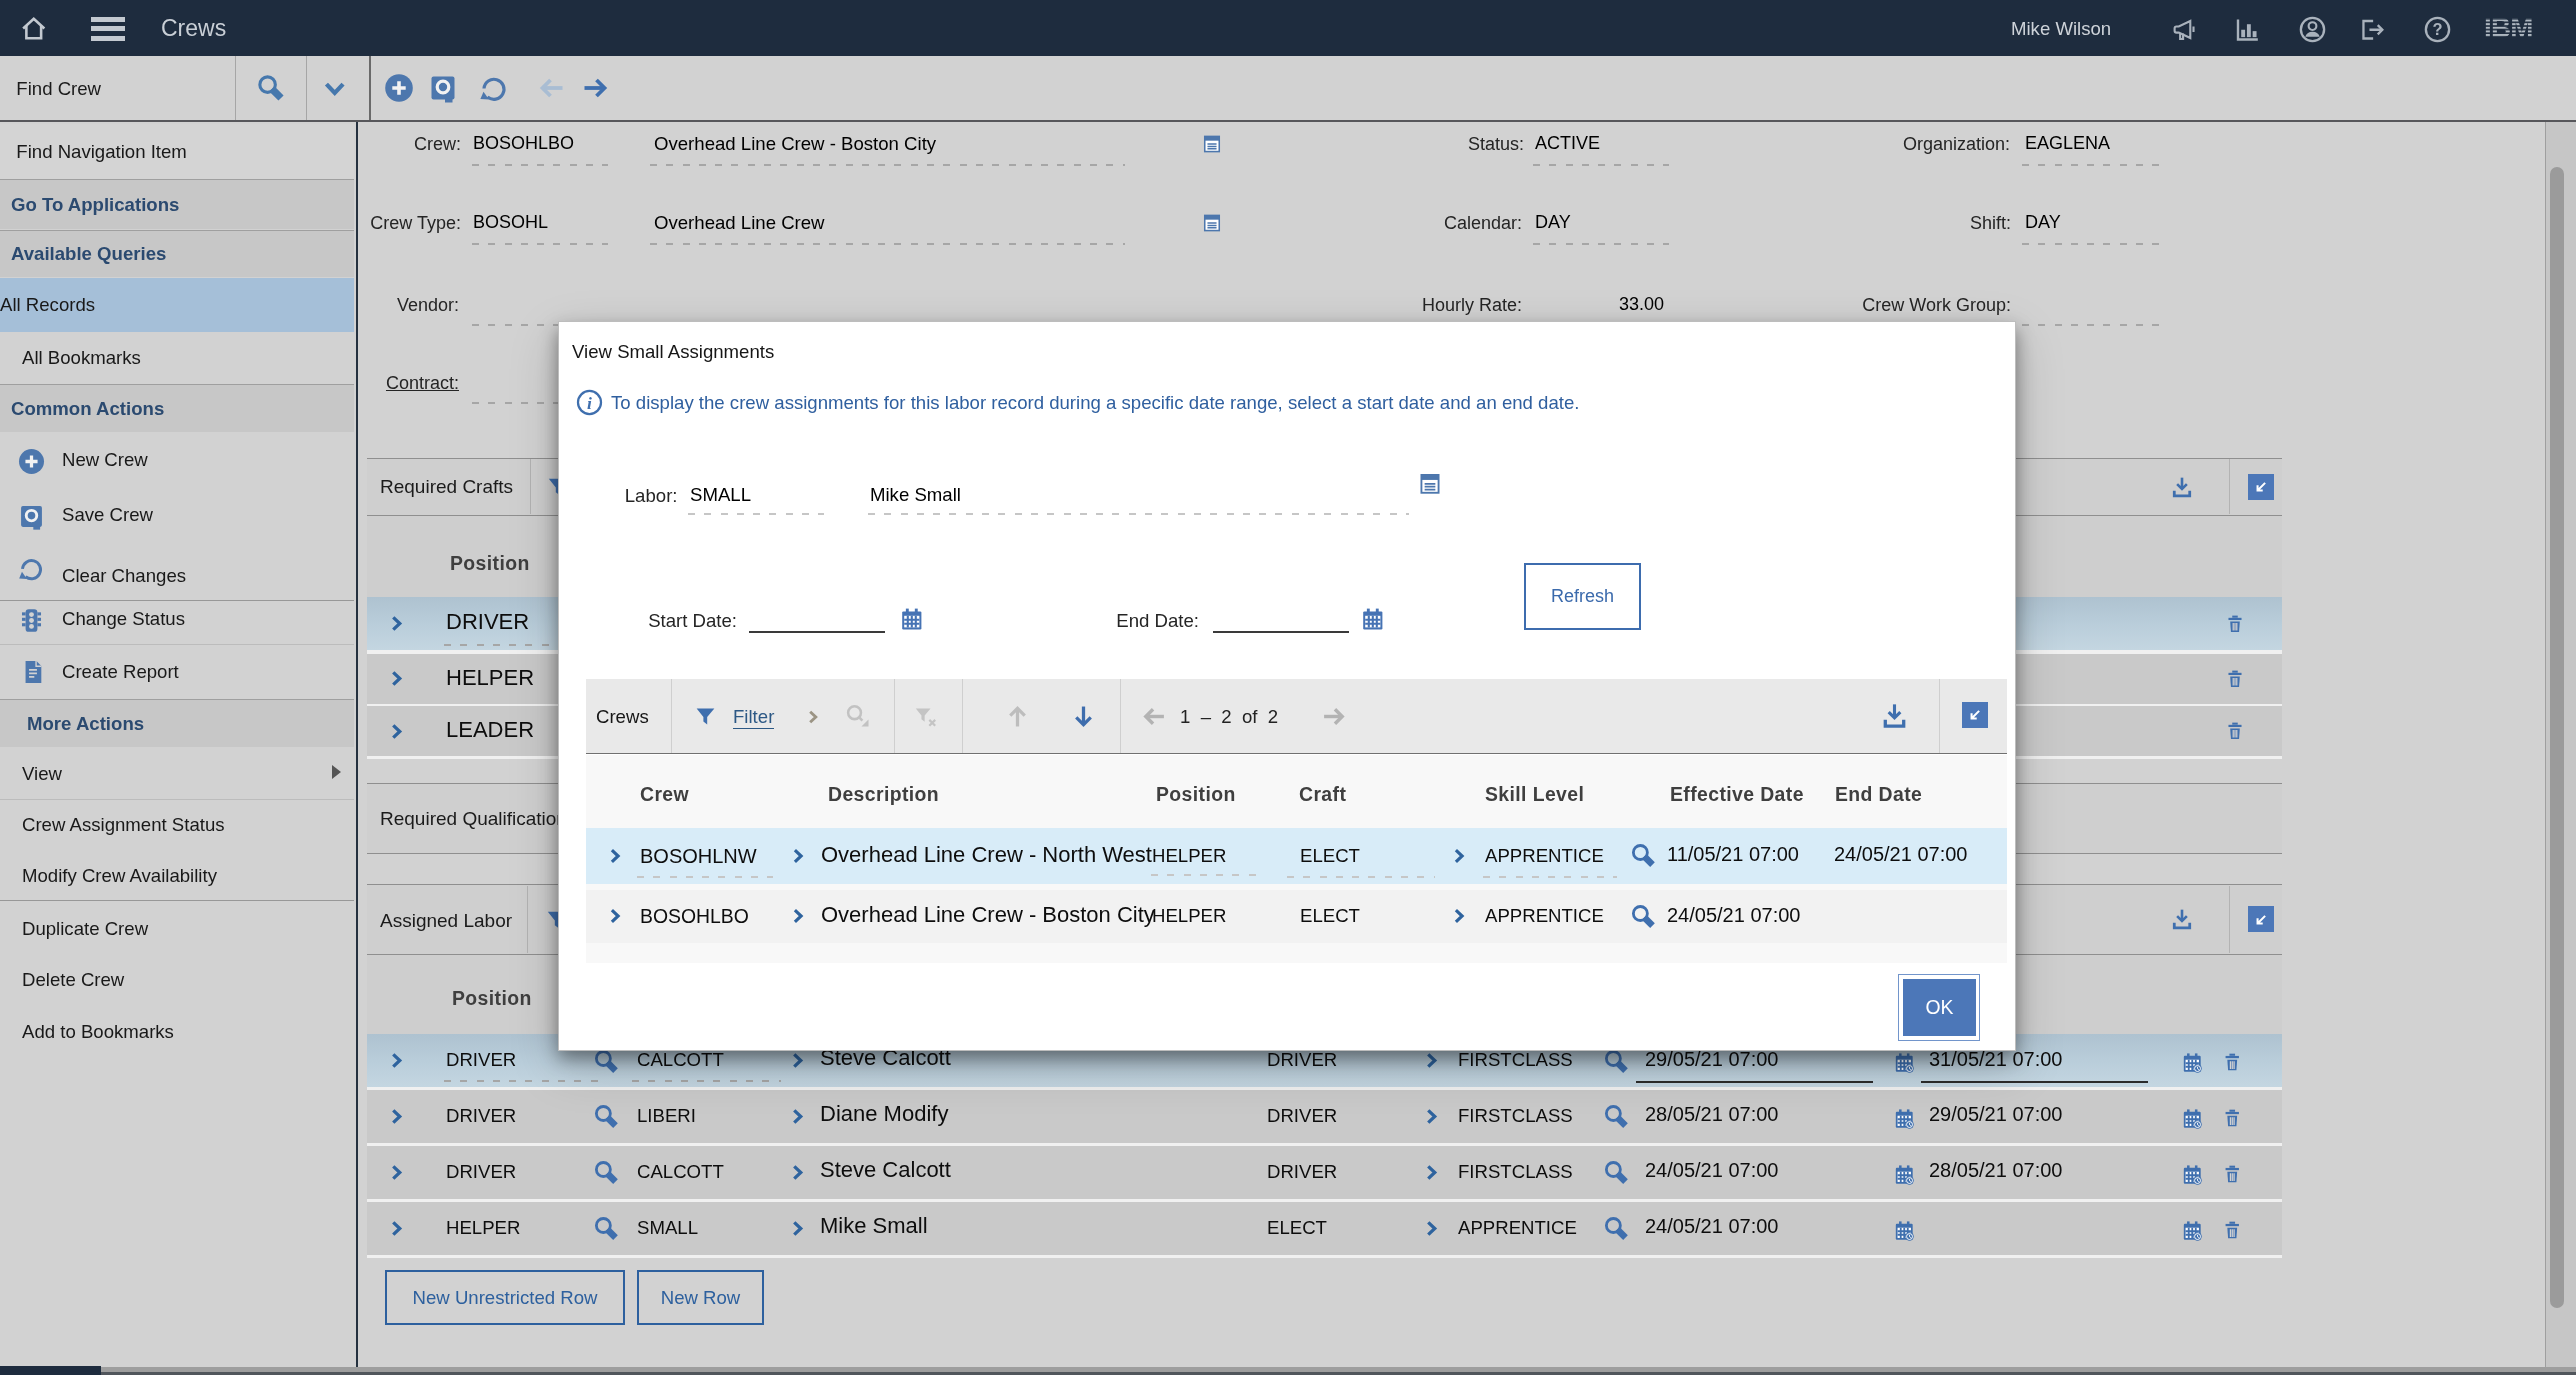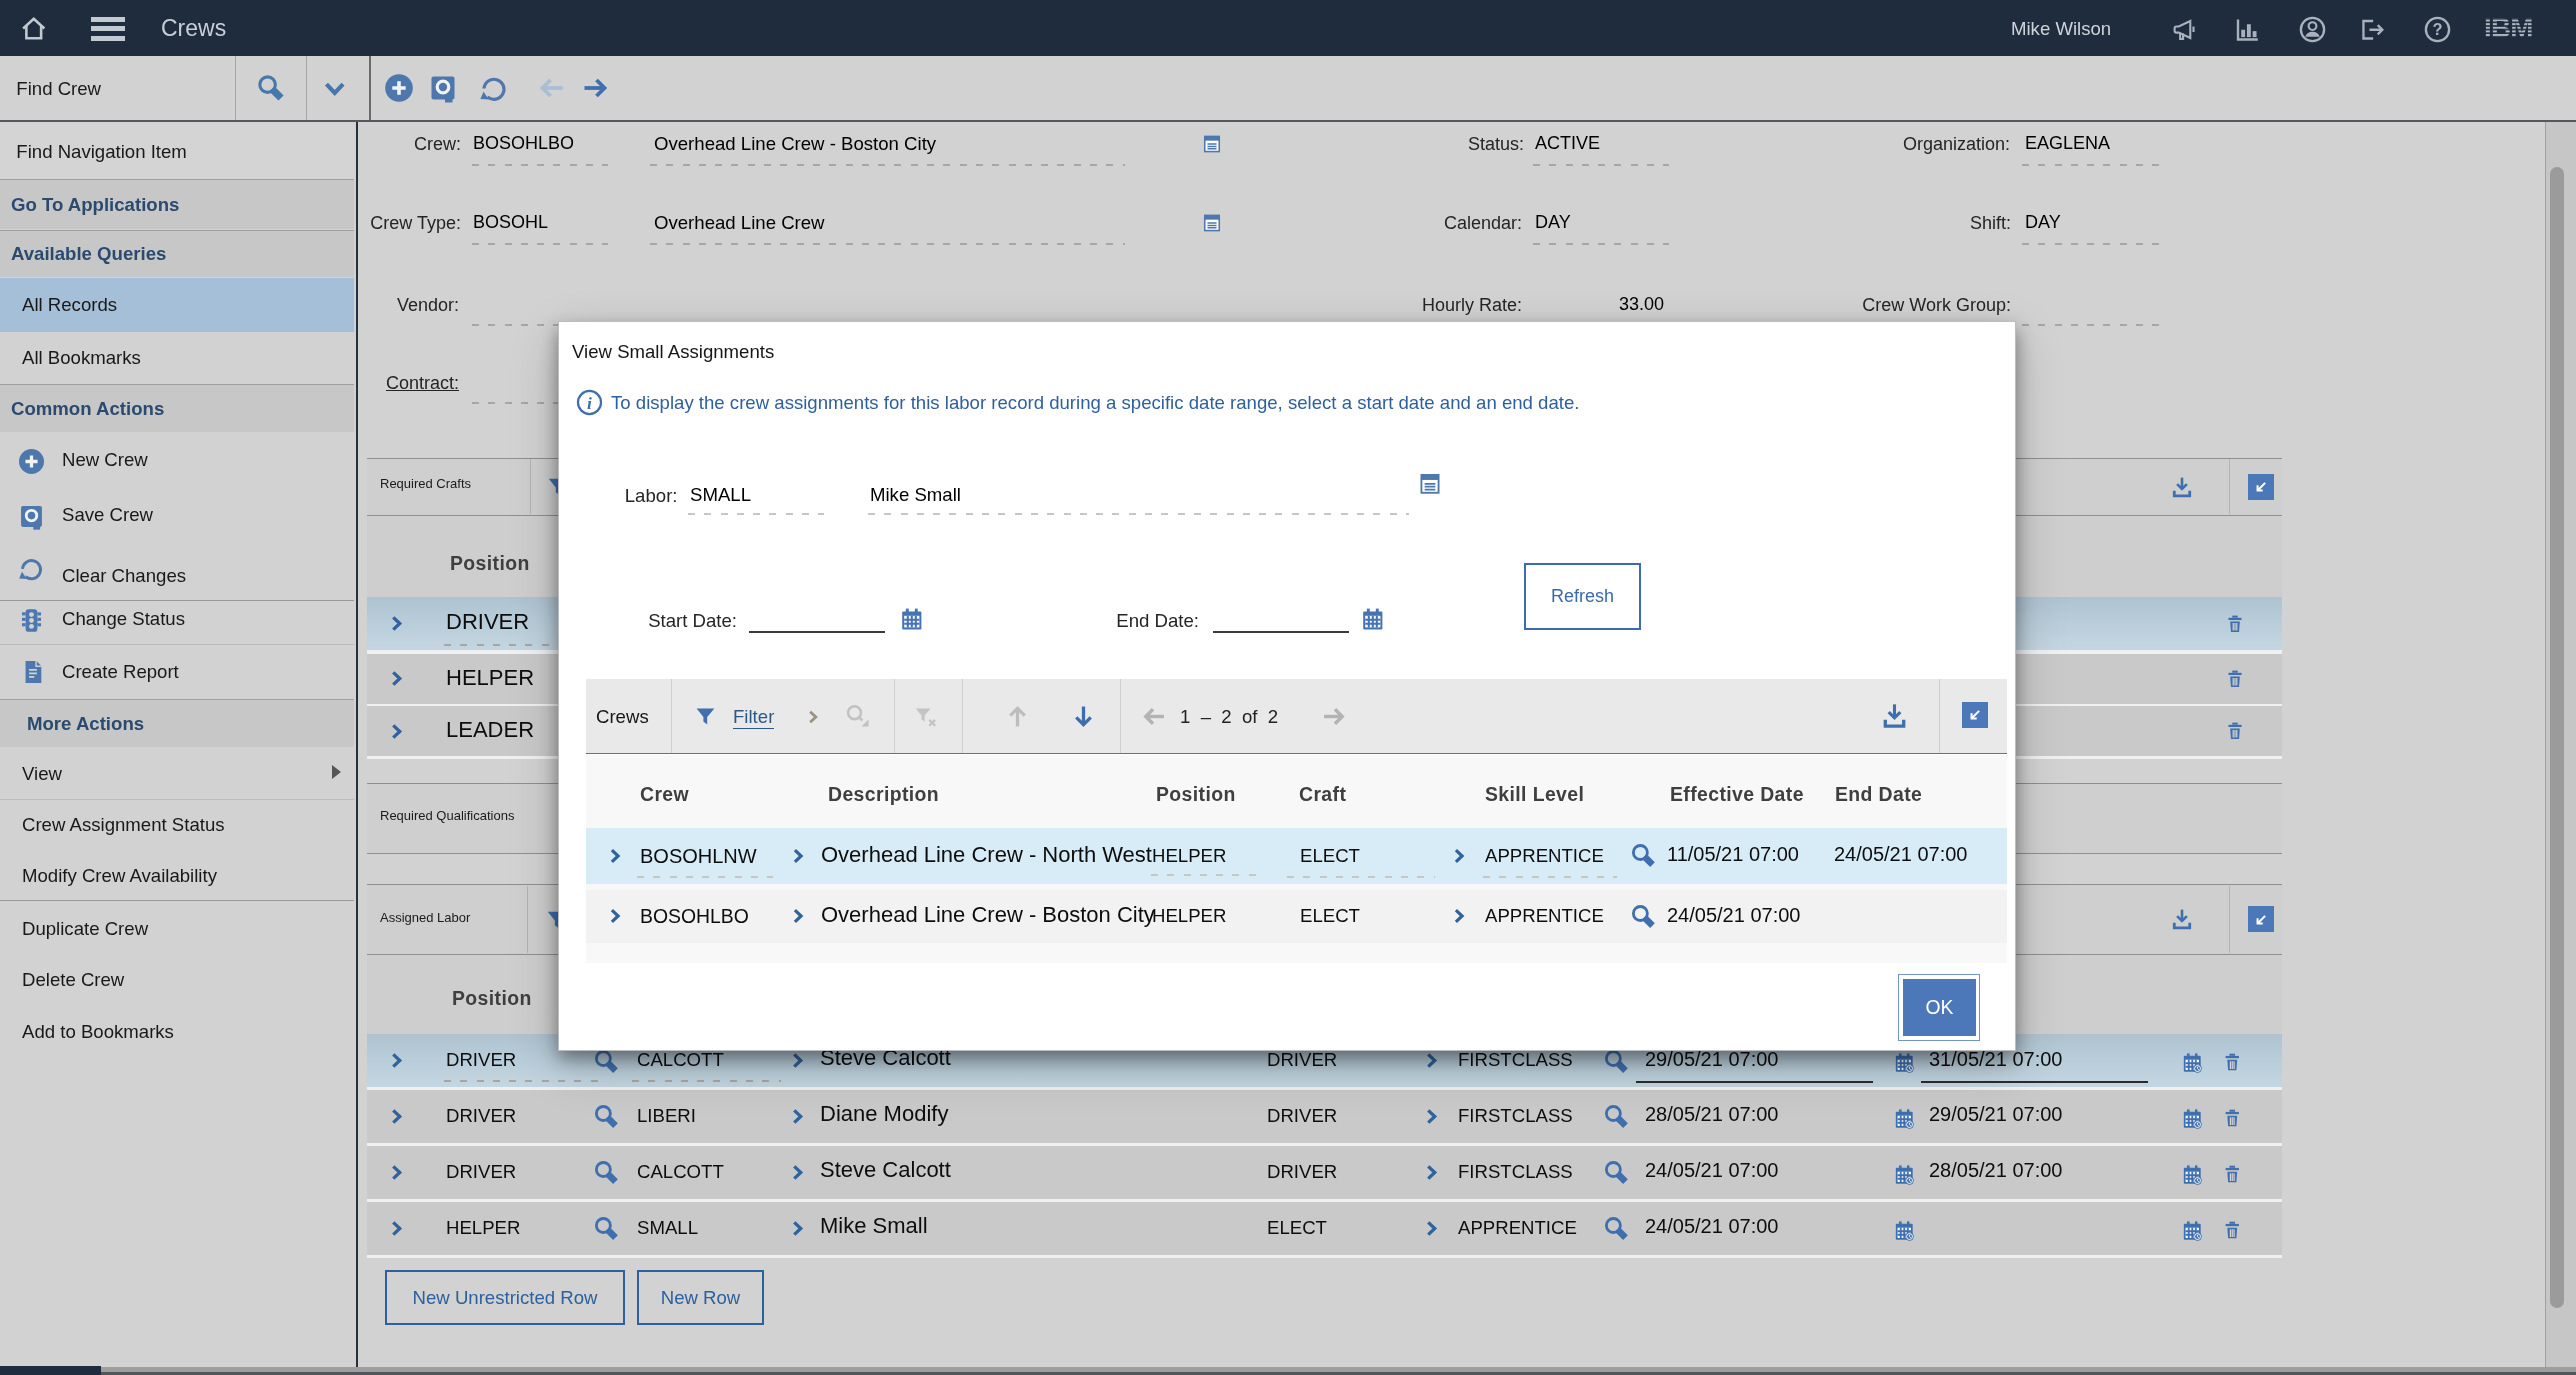--- a/index.html
+++ b/index.html
@@ -4,21 +4,21 @@
 <style>
 html,body{margin:0;padding:0;width:2576px;height:1376px;overflow:hidden;background:#d2d2d2;font-family:"Liberation Sans",sans-serif;}
 .abs{position:absolute;}
 .ic{position:absolute;}
 .lab{position:absolute;font-size:18px;color:#252525;text-align:right;white-space:nowrap;}
 .val{position:absolute;font-size:18px;color:#000;white-space:nowrap;}
 .dash{position:absolute;height:1.6px;background:repeating-linear-gradient(90deg,#a6a6a6 0 7px,transparent 7px 16.3px);}
 .mdash{position:absolute;height:1.6px;background:repeating-linear-gradient(90deg,#c6c6c6 0 7px,transparent 7px 16.3px);}
 .vline{position:absolute;width:0.8px;background:#a6a6a6;}
 .secbar{position:absolute;left:367px;width:1915px;background:#cfcfcf;border-top:1.6px solid #8f8f8f;border-bottom:1.6px solid #8f8f8f;box-sizing:border-box;}
-.seclab{position:absolute;font-size:13px;color:#1b1b1b;white-space:nowrap;}
+.seclab{position:absolute;font-size:19px;color:#1b1b1b;white-space:nowrap;}
 .hdr{position:absolute;font-size:19.4px;font-weight:bold;color:#3f3f3f;letter-spacing:0.4px;white-space:nowrap;}
 .trow{position:absolute;left:367px;width:1915px;height:53px;background:#c9c9c9;}
 .tsel{background:linear-gradient(180deg,#aec2d0 0%,#b9cdda 50%,#c4d6e1 100%);}
 .rtxt{position:absolute;font-size:18.6px;color:#0d0d0d;white-space:nowrap;}
 .rbig{position:absolute;font-size:22px;color:#0d0d0d;white-space:nowrap;}
 .rdate{position:absolute;font-size:20px;color:#0d0d0d;white-space:nowrap;}
 .btn{position:absolute;border:2.3px solid #2d609e;color:#2d609e;font-size:18.6px;display:flex;align-items:center;justify-content:center;background:transparent;box-sizing:border-box;}
 .mitem{position:absolute;left:0;width:354px;font-size:18.6px;color:#191919;display:flex;align-items:center;border-bottom:0.8px solid #bcbcbc;box-sizing:border-box;}
 .mhead{position:absolute;left:0;width:354px;font-size:18.6px;font-weight:bold;color:#2b4a70;background:#c7c7c7;display:flex;align-items:center;border-top:1.6px solid #9f9f9f;box-sizing:border-box;}
 </style>
@@ -229,21 +229,21 @@
 <div class="mitem" style="top:124px;height:57px;background:#d4d4d4;border-bottom:0.8px solid #a5a5a5;">
       <span style="margin-left:16.3px;">Find Navigation Item</span>
     </div>
 <div class="mhead" style="top:179px;height:50px;">
       <span style="margin-left:11px;">Go To Applications</span>
     </div>
 <div class="mhead" style="top:230px;height:47px;">
       <span style="margin-left:11px;">Available Queries</span>
     </div>
 <div class="mitem" style="top:278px;height:54px;background:#a5bfd8;border-bottom:none;">
-      <span style="margin-left:22px;">All Records</span>
+      <span style="">All Records</span>
     </div>
 <div class="mitem" style="top:333px;height:50px;border-bottom:none;">
       <span style="margin-left:22px;">All Bookmarks</span>
     </div>
 <div class="mhead" style="top:384px;height:48px;">
       <span style="margin-left:11px;">Common Actions</span>
     </div>
 <div class="mitem" style="top:488px;height:54px;border-bottom:none;">
       <span style="margin-left:62px;">Save Crew</span>
     </div>

